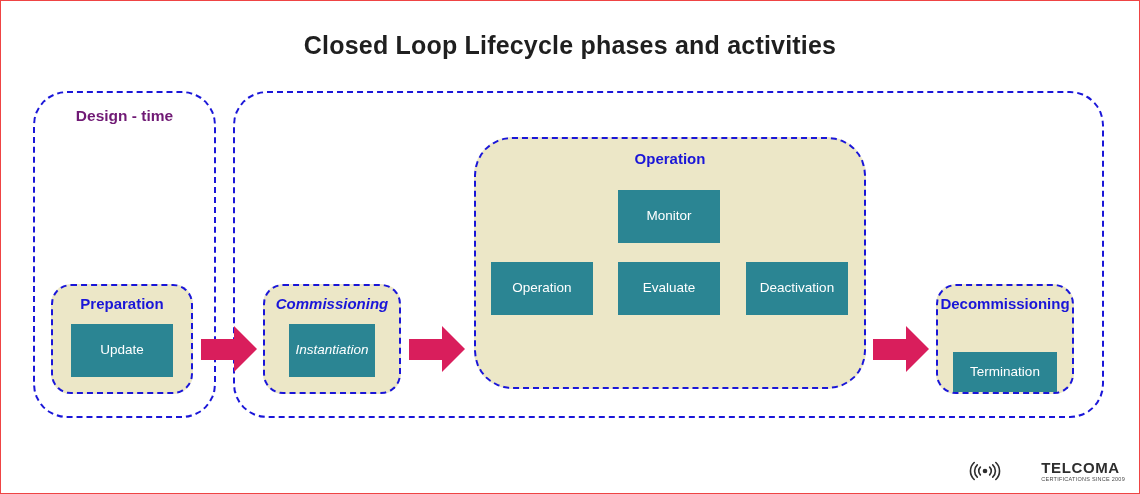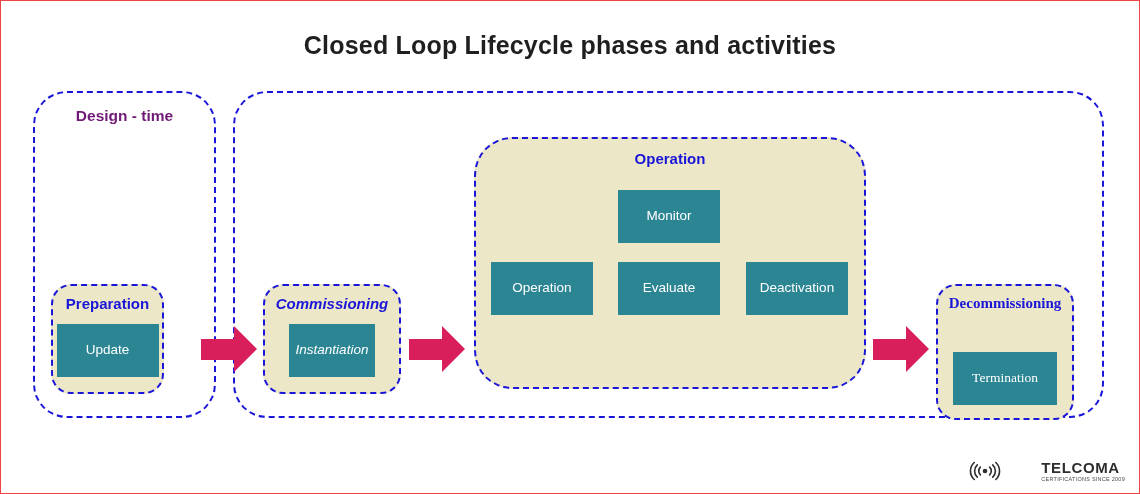--- a/index.html
+++ b/index.html
@@ -62,24 +62,24 @@
     font-size: 13.5px;
     font-weight: 500;
     display: flex;
     align-items: center;
     justify-content: center;
     text-align: center;
     line-height: 1.25;
   }
   .phase > .activity { margin-top: 12px; width: 102px; height: 53px; }
 
-  .phase-preparation     { left: 16px;  top: 191px; width: 113px; height: 110px; }
+  .phase-preparation     { left: 16px;  top: 191px; width: 142px; height: 110px; }
   .phase-commissioning   { left: 28px;  top: 191px; width: 138px; height: 110px; font-style: italic; }
   .phase-commissioning > .activity { width: 86px; }
-  .phase-decommissioning { left: 701px; top: 191px; width: 138px; height: 136px; font-family: Liberation Serif, serif; }
+  .phase-decommissioning { left: 701px; top: 191px; width: 138px; height: 110px; }
   .phase-decommissioning > .activity { width: 104px; margin-top: 40px; }
 
   .phase-operation {
     left: 239px; top: 44px; width: 392px; height: 252px;
     border-radius: 38px;
     display: block;
     padding-top: 11px;
   }
   .phase-operation .phase-label { width: 100%; }
   .op-activity { position: absolute; width: 103px; height: 54px; }

